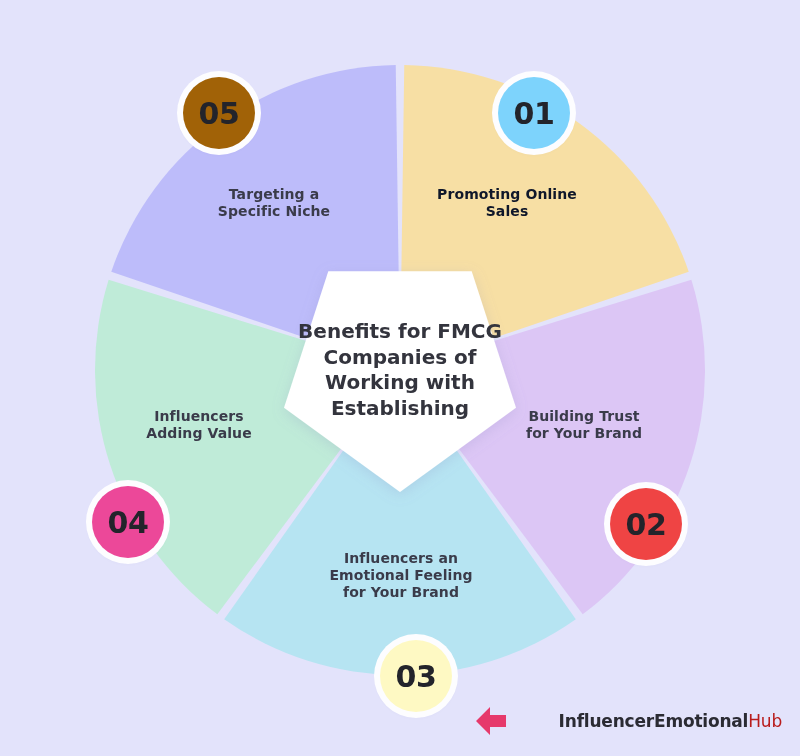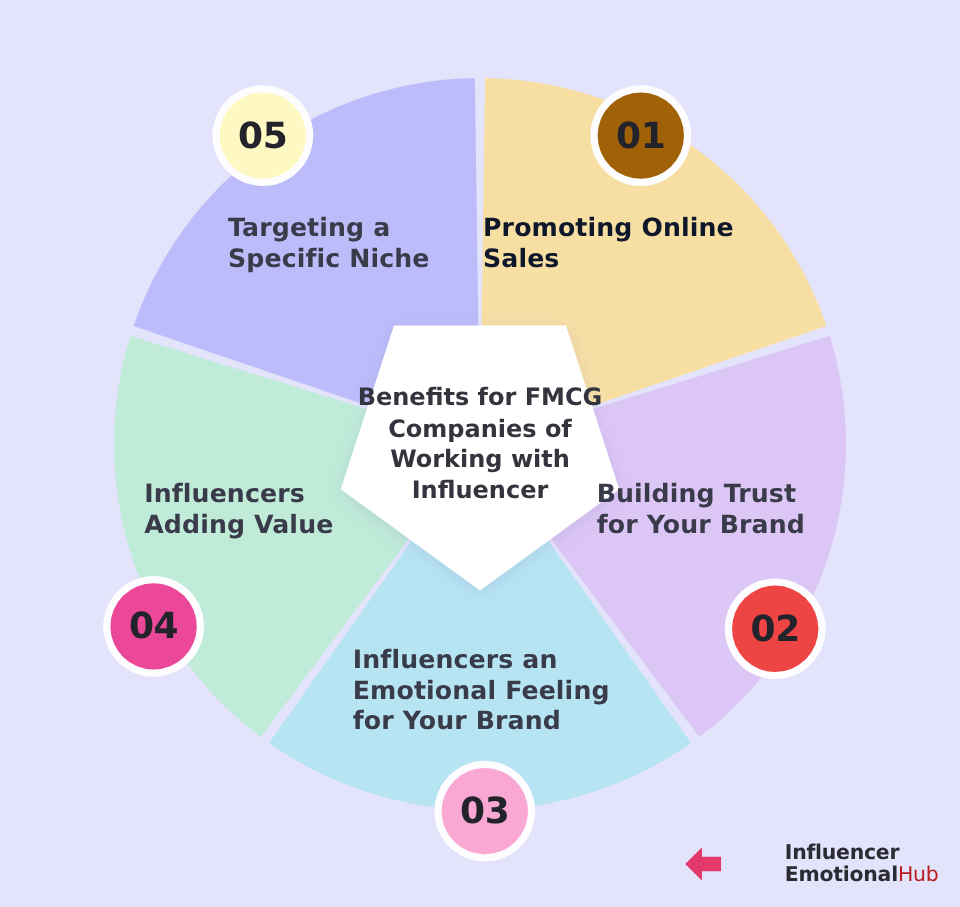--- a/index.html
+++ b/index.html
@@ -22,22 +22,22 @@
   }
   .wheel {
     position: absolute;
     left: 0;
     top: 0;
     width: 800px;
     height: 756px;
   }
   .seg-label {
     position: absolute;
-    text-align: left;
-    font-size: 21px;
+    text-align: center;
+    font-size: 14px;
     line-height: 1.22;
     font-weight: 600;
     color: #3a3b4a;
     letter-spacing: 0.1px;
     white-space: pre-line;
     transform: translate(-50%, -50%);
     pointer-events: none;
   }
   .seg-label.warm { color: #0f172a; }
   .badge {
@@ -77,21 +77,21 @@
     align-items: center;
     gap: 5px;
   }
   .logo-mark {
     width: 30px;
     height: 34px;
     flex: 0 0 auto;
   }
   .logo-text {
     display: flex;
-    flex-direction: column;
+    flex-direction: row;
     line-height: 1.07;
     margin-left: 48px;
   }
   .logo-l1 {
     font-size: 17px;
     font-weight: 700;
     color: #2b2b33;
     letter-spacing: -0.2px;
   }
   .logo-l2 {
@@ -131,31 +131,31 @@
 for Your Brand</div>
       <div class="seg-label" style="left: 401px; top: 576px;">Influencers an
 Emotional Feeling
 for Your Brand</div>
       <div class="seg-label" style="left: 199px; top: 425px;">Influencers
 Adding Value</div>
       <div class="seg-label" style="left: 274px; top: 203px;">Targeting a
 Specific Niche</div>
     </div>
   <div id="badges-layer">
-      <div class="badge" style="left: 534px; top: 113px; background: #a16207;">01</div>
+      <div class="badge" style="left: 534px; top: 113px; background: #7dd3fc;">01</div>
       <div class="badge" style="left: 646px; top: 524px; background: #ef4444;">02</div>
-      <div class="badge" style="left: 404px; top: 676px; background: #f9a8d4;">03</div>
+      <div class="badge" style="left: 416px; top: 676px; background: #fef9c3;">03</div>
       <div class="badge" style="left: 128px; top: 522px; background: #ec4899;">04</div>
-      <div class="badge" style="left: 219px; top: 113px; background: #fef9c3;">05</div>
+      <div class="badge" style="left: 219px; top: 113px; background: #a16207;">05</div>
     </div>
 
   <div class="center-text">Benefits for FMCG
 Companies of
 Working with
-Influencer</div>
+Establishing</div>
 
   <div class="logo">
     <svg class="logo-mark" viewBox="0 0 30 34">
       <polygon id="logo-arrow" points="0,17 14,3 14,11 30,11 30,23 14,23 14,31" fill="#E6396B"></polygon>
     </svg>
     <div class="logo-text">
       <span class="logo-l1">Influencer</span>
       <span class="logo-l2"><b>Emotional</b><span>Hub</span></span>
     </div>
   </div>

